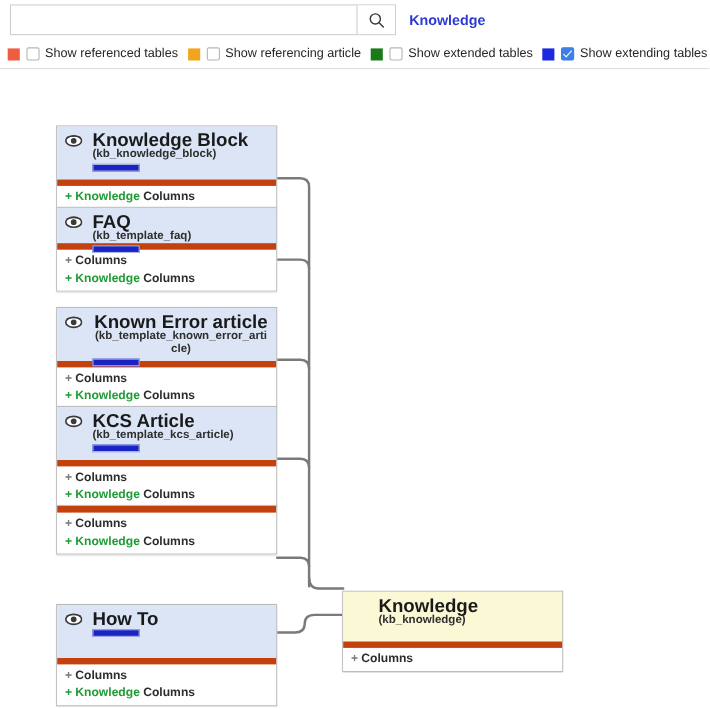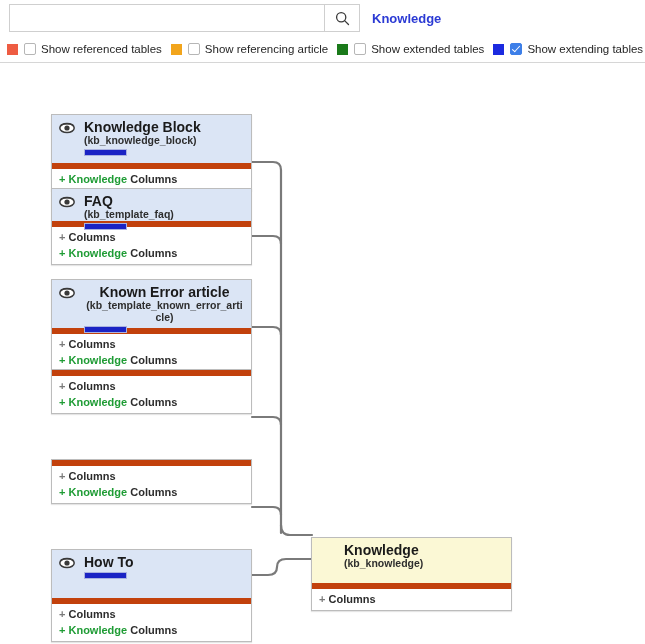--- a/index.html
+++ b/index.html
@@ -158,21 +158,21 @@
   .entity.yellow .entity-head { background: #fbf8d5; }
   .eye-icon {
     position: absolute;
     left: 7px; top: 7px;
     width: 16px; height: 12px;
   }
   .head-text {
     margin-left: 26px;
   }
   .ent-title {
-    font-size: 14px;
+    font-size: 17px;
     font-weight: bold;
     color: #1a1a1a;
     line-height: 13px;
   }
   .ent-sub {
     font-size: 10.5px;
     font-weight: bold;
     color: #2e2e2e;
     line-height: 12px;
     word-break: break-all;
@@ -347,20 +347,34 @@
       </div>
       <div class="col-row">
         <span class="plus">+ </span>
         <span class="kw">Knowledge </span>
         <span class="lbl">Columns</span>
       </div>
     </div>
   </div>
 
   <div class="entity blue" style="left:51px; top:306px; width:201px;">
+    <div class="entity-head" style="height:48px;">
+      <span class="eye-icon">
+        <svg width="16" height="12" viewBox="0 0 16 12">
+          <ellipse cx="8" cy="6" rx="7.2" ry="4.6" fill="#ffffff" stroke="#3a3a3a" stroke-width="1.5"></ellipse>
+          <circle cx="8" cy="6" r="2.6" fill="#3a3a3a"></circle>
+          <path d="M1.6,3.2 Q8,0.4 14.4,3.2" stroke="#3a3a3a" stroke-width="1.2" fill="none"></path>
+        </svg>
+      </span>
+      <div class="head-text">
+        <div class="ent-title">KCS Article</div>
+        <div class="ent-sub">(kb_template_kcs_article)</div>
+        <div class="bluebar"></div>
+      </div>
+    </div>
     <div class="entity-body">
       <div class="col-row">
         <span class="plus-gray">+ </span>
         <span class="lbl">Columns</span>
       </div>
       <div class="col-row">
         <span class="plus">+ </span>
         <span class="kw">Knowledge </span>
         <span class="lbl">Columns</span>
       </div>

